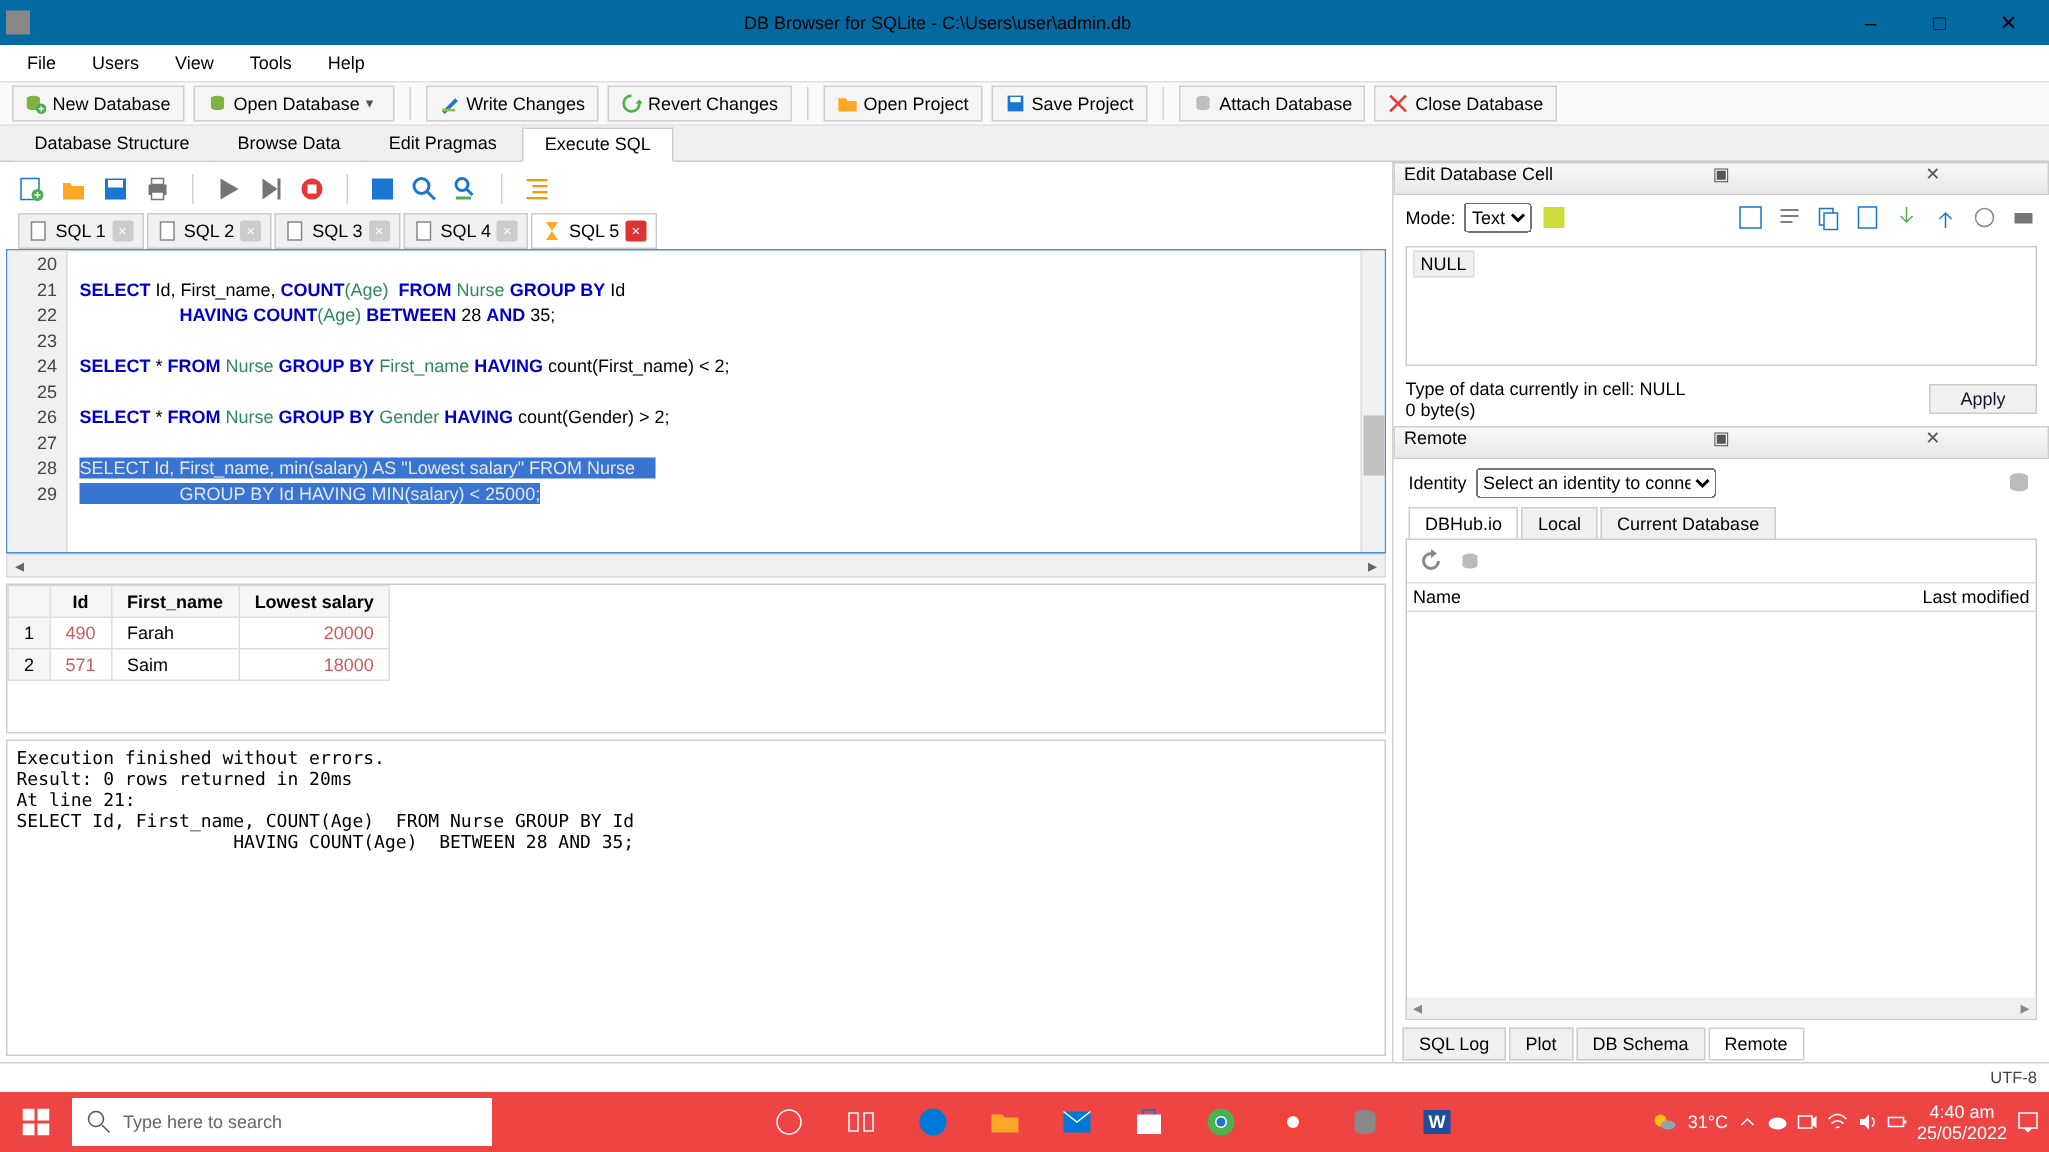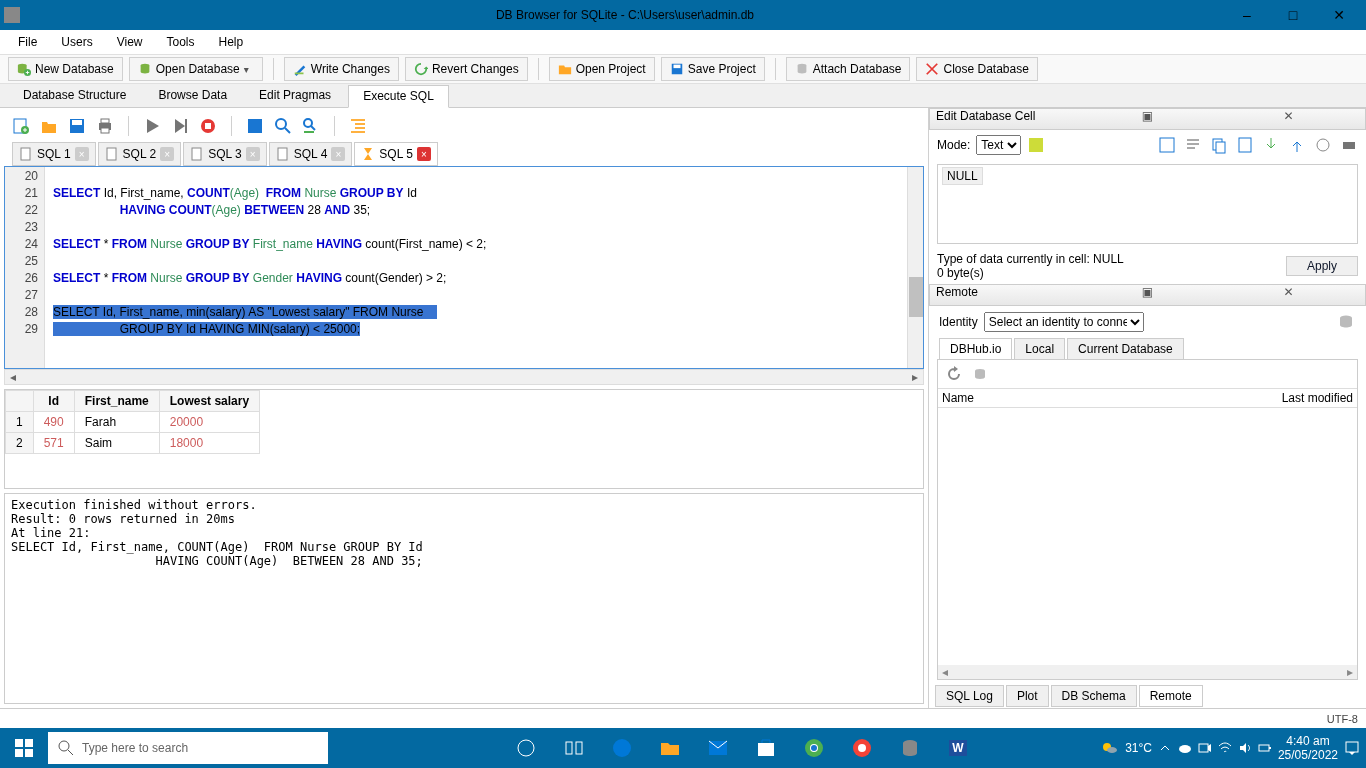--- a/index.html
+++ b/index.html
@@ -28,34 +28,34 @@
 .stab { height:24px; padding:0 6px; display:flex; align-items:center; gap:4px; border:1px solid #ccc; background:#f0f0f0; cursor:default; }
 .stab.active { background:#fff; }
 .stab .sic { width:14px; height:14px; }
 .stab .close { width:14px; height:14px; background:#ccc; border-radius:2px; font-size:10px; display:flex; align-items:center; justify-content:center; color:#fff; }
 .stab .close.red { background:#d33; }
 .editor { flex:1; border:1px solid #4a90d9; display:flex; min-height:160px; position:relative; font-family:Consolas,monospace; }
 .gutter { width:40px; background:#f0f0f0; border-right:1px solid #ddd; padding:2px 2px; text-align:right; font-size:12px; color:#444; }
 .gutter div { height:17px; padding-right:4px; }
 .code { flex:1; padding:2px 8px; font-size:12px; position:relative; overflow:hidden; }
 .code .line { height:17px; white-space:pre; }
-.hl { background:#3874d1; color:#000000; display:inline; padding:0; }
+.hl { background:#3874d1; color:#e5e5e5; display:inline; padding:0; }
 .kw { color:#0000CD; font-weight:bold; }
 .id { color:#2E8B57; }
 .num { color:#CD5C5C; }
 .scroll-v { position:absolute; right:0; top:0; width:16px; height:100%; background:#f0f0f0; border-left:1px solid #ddd; }
 .scroll-v .thumb { position:absolute; width:14px; left:1px; background:#c0c0c0; }
 .scroll-h { height:16px; background:#f0f0f0; border:1px solid #ddd; display:flex; align-items:center; }
 .scroll-h .arrow { width:16px; text-align:center; color:#666; }
 .results { height:100px; border:1px solid #ccc; margin-top:4px; }
 .rtable { border-collapse:collapse; }
 .rtable th, .rtable td { border:1px solid #ddd; padding:3px 10px; font-size:12px; }
 .rtable th { background:#f5f5f5; }
 .rtable .rownum { background:#f5f5f5; width:24px; text-align:center; }
-.rtable td.num { }
+.rtable td.num { text-align:right; }
 .output { flex:1; border:1px solid #ccc; margin-top:4px; padding:4px 6px; font-family:Consolas,monospace; font-size:12px; white-space:pre; min-height:180px; }
 .panel-title { height:22px; background:linear-gradient(#f8f8f8,#e8e8e8); border:1px solid #ccc; display:flex; padding:0 6px; }
 .panel-title span { flex:1; }
 .panel-title .pbtn { width:16px; text-align:center; cursor:default; color:#555; }
 .modrow { height:30px; display:flex; align-items:center; padding:0 8px; gap:6px; }
 .modrow select { height:20px; }
 .modrow .ricons { margin-left:auto; display:flex; gap:8px; }
 .modrow .ricons .ric { width:18px; height:18px; cursor:default; }
 .cellbox { margin:4px 8px; border:1px solid #ccc; height:80px; padding:2px 4px; }
 .cellbox .null { background:#f0f0f0; display:inline-block; padding:1px 4px; border:1px solid #ddd; }
@@ -70,21 +70,21 @@
 .remotebody .rtb { height:28px; display:flex; align-items:center; padding:0 8px; gap:10px; }
 .remotebody .rlist { flex:1; border-top:1px solid #ddd; }
 .remotebody .rhead { display:flex; padding:2px 4px; border-bottom:1px solid #ddd; }
 .remotebody .rhead div:first-child { flex:1; }
 .remotebody .rscroll { height:14px; background:#f0f0f0; display:flex; }
 .bottomtabs { height:24px; display:flex; align-items:center; padding:0 6px; gap:2px; justify-content:flex-start; }
 .bottomtabs .btab { padding:3px 10px; border:1px solid #ccc; background:#f0f0f0; cursor:default; }
 .bottomtabs .btab.active { background:#fff; }
 .statusbar { height:20px; border-top:1px solid #ccc; display:flex; align-items:center; padding:0 8px; }
 .statusbar .enc { margin-left:auto; font-size:11px; color:#444; }
-.taskbar { height:40px; background:#0369a1; display:flex; align-items:center; color:#fff; position:absolute; bottom:0; width:100%; }
+.taskbar { height:40px; background:#ef4444; display:flex; align-items:center; color:#fff; position:absolute; bottom:0; width:100%; }
 .taskbar .start { width:48px; height:40px; display:flex; align-items:center; justify-content:center; }
 .taskbar .search { width:280px; height:32px; background:#fff; display:flex; align-items:center; padding:0 10px; gap:8px; color:#666; }
 .taskbar .jibbit { width:60px; height:40px; }
 .taskbar .ticons { flex:1; display:flex; align-items:center; justify-content:center; gap:6px; }
 .taskbar .ticons .ti { width:42px; height:40px; display:flex; align-items:center; justify-content:center; }
 .taskbar .tray { display:flex; align-items:center; gap:6px; padding:0 6px; font-size:11px; }
 .taskbar .clock { text-align:center; line-height:1.2; font-size:11px; }
 svg { display:block; }
 </style>
 </head>

